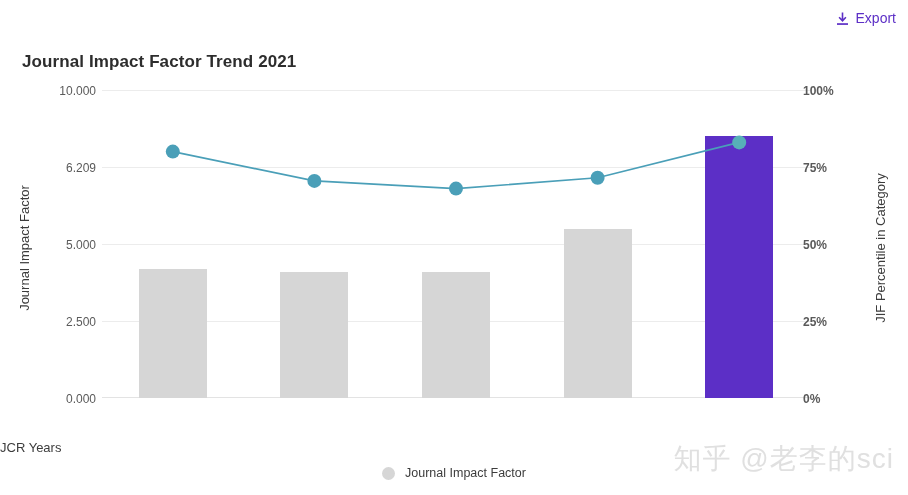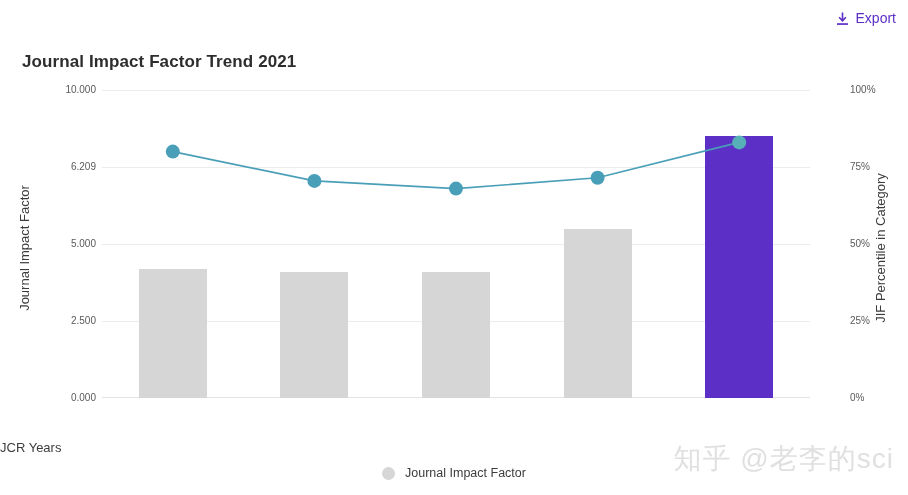--- a/index.html
+++ b/index.html
@@ -35,25 +35,25 @@
     position: absolute; left: 0; width: 100%;
     height: 1px; background: #ececec;
   }
   .axis-base {
     position: absolute; left: 0; bottom: 0; width: 100%;
     height: 1px; background: #e3e3e3;
   }
 
   
   .ytick-l, .ytick-r {
-    position: absolute; font-size: 10px; color: #5a5a5a;
-    white-space: nowrap; line-height: 1; margin-left: 32px;
+    position: absolute; font-size: 12px; color: #5a5a5a;
+    white-space: nowrap; line-height: 1;
   }
   .ytick-l { right: 714px; text-align: right; }
-  .ytick-r { left: 716px; text-align: center; }
+  .ytick-r { left: 701px; text-align: center; font-weight: bold; }
 
   
   .ylabel-left {
     position: absolute; left: 24px; top: 50%;
     transform: translate(-50%, -50%) rotate(-90deg);
     transform-origin: center center;
     font-size: 13px; color: #3c3c3c; white-space: nowrap;
   }
   .ylabel-right {
     position: absolute; left: 880px; top: 50%;

